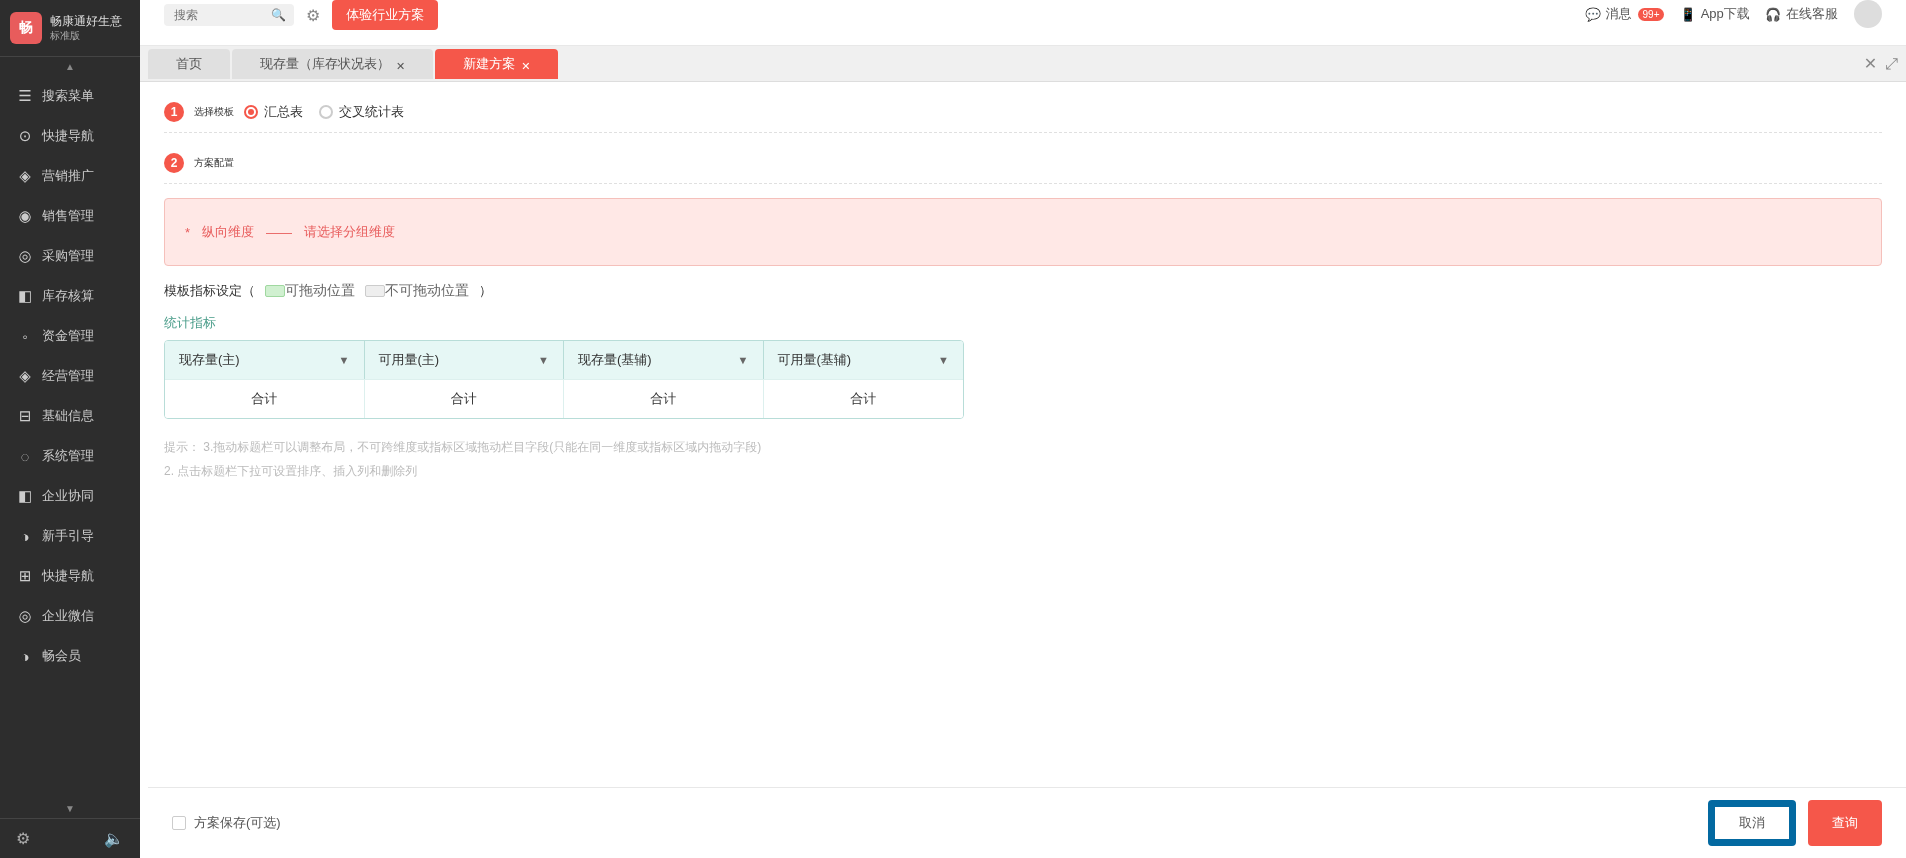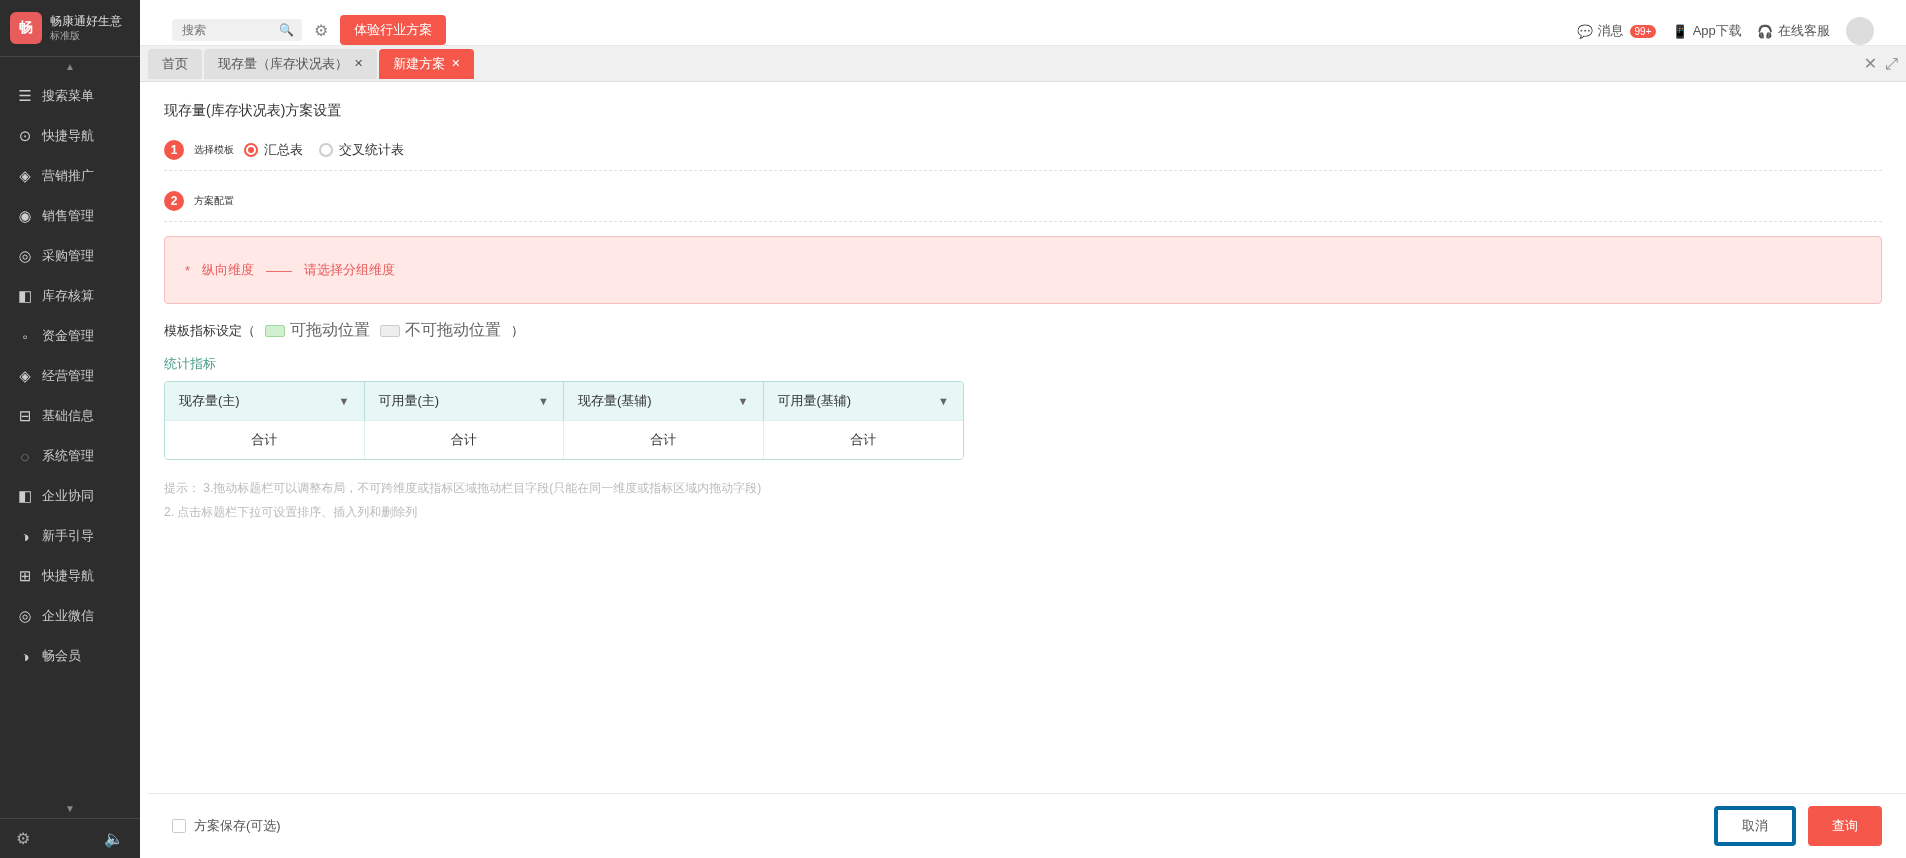--- a/index.html
+++ b/index.html
@@ -54,22 +54,22 @@
     .sidebar-bottom-icon { color: #aaa; font-size: 16px; cursor: pointer; }
 
     
     .main-area { flex: 1; display: flex; flex-direction: column; overflow: hidden; }
 
     
     .topbar {
       background: #fff;
       height: 46px;
       display: flex;
-      align-items: flex-end;
-      padding: 0 32px;
+      align-items: flex-start;
+      padding: 0 24px;
       border-bottom: 1px solid #e8e8e8;
       justify-content: space-between;
       flex-shrink: 0;
     }
     .topbar-left { display: flex; align-items: center; gap: 12px; }
     .topbar-search {
       background: #f0f0f0;
       border: none;
       border-radius: 4px;
       padding: 4px 30px 4px 10px;
@@ -101,22 +101,22 @@
     .tabbar {
       background: #f0f0f0;
       display: flex;
       align-items: center;
       height: 36px;
       padding: 0 0 0 8px;
       border-bottom: 1px solid #ddd;
       flex-shrink: 0;
     }
     .tab {
-      display: flex; align-items: center; gap: 6px;
-      padding: 6px 14px;
+      display: flex; align-items: flex-end; gap: 6px;
+      padding: 6px 28px;
       font-size: 13px;
       cursor: pointer;
       border-radius: 4px 4px 0 0;
       background: #e0e0e0;
       margin-right: 2px;
       color: #555;
     }
     .tab.active {
       background: #f5574a;
       color: white;
@@ -215,21 +215,21 @@
     
     .template-settings {
       font-size: 13px;
       color: #333;
       margin-bottom: 14px;
       display: flex;
       align-items: center;
       gap: 10px;
     }
     .legend-item {
-      display: flex; align-items: center; gap: 5px; font-size: 16px; color: #666;
+      display: flex; align-items: center; font-size: 14px; color: #666;
     }
     .legend-box {
       width: 20px; height: 12px;
       border-radius: 2px;
     }
     .legend-box.draggable { background: #d0f0d0; border: 1px solid #a0d8a0; }
     .legend-box.not-draggable { background: #eee; border: 1px solid #ccc; }
 
     
     .stats-label {
@@ -302,21 +302,21 @@
     }
     .checkbox {
       width: 14px; height: 14px;
       border: 1px solid #ccc;
       border-radius: 2px;
       display: inline-block;
     }
     .bottom-buttons { display: flex; gap: 12px; }
     .btn-cancel {
       background: white;
-      border: 4px solid #0369a1;
+      border: 7px solid #0369a1;
       border-radius: 4px;
       padding: 7px 24px;
       font-size: 13px;
       cursor: pointer;
       color: #555;
     }
     .btn-query {
       background: #f5574a;
       color: white;
       border: none;
@@ -469,21 +469,20 @@
     </div>
     <div class="tabbar-right">
       <button class="tabbar-btn">✕</button>
       <button class="tabbar-btn">⤢</button>
     </div>
   </div>
 
   <div class="content-area">
     <div class="page-content">
 
-      <div class="page-title">现存量(库存状况表)方案设置</div>
 
       <div class="section">
         <div class="section-header">
           <div class="section-number">1</div>
           <span class="section-title">选择模板</span>
           <div class="radio-group">
             <label class="radio-item">
               <div class="radio-circle checked"></div>
               <span>汇总表</span>
             </label>

